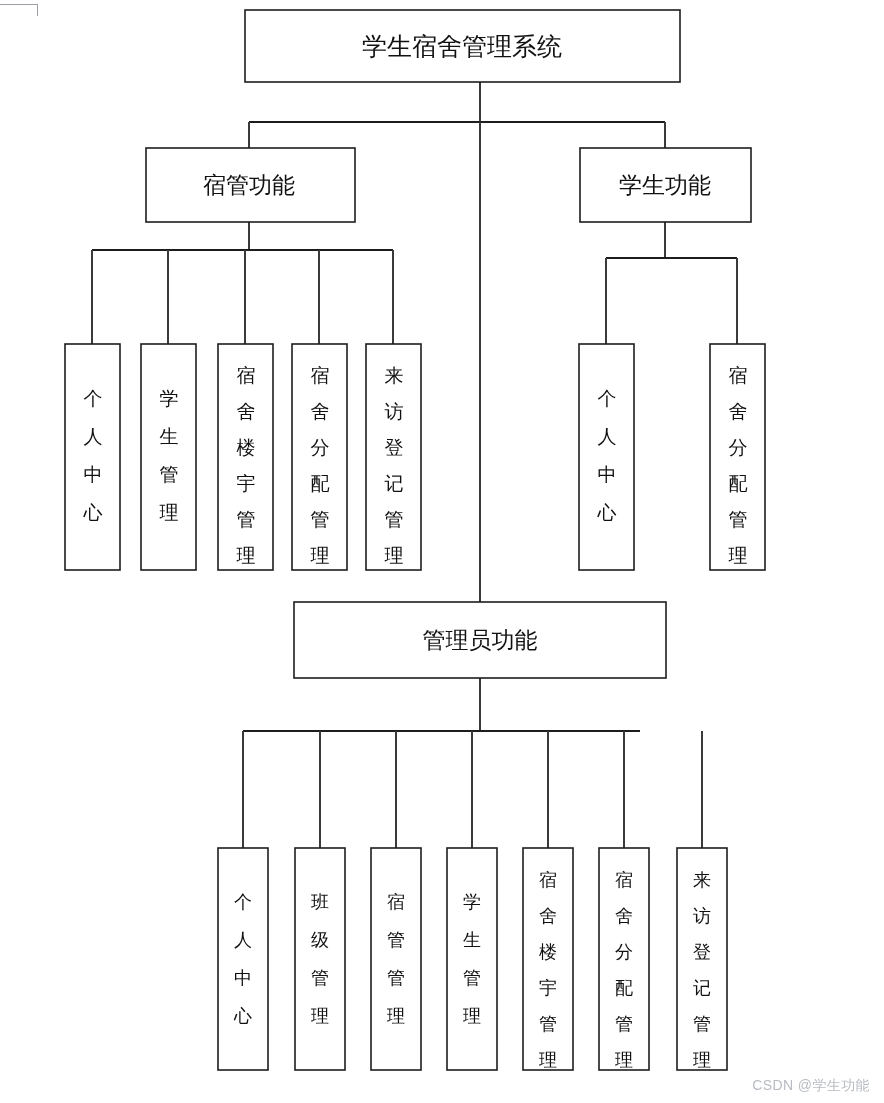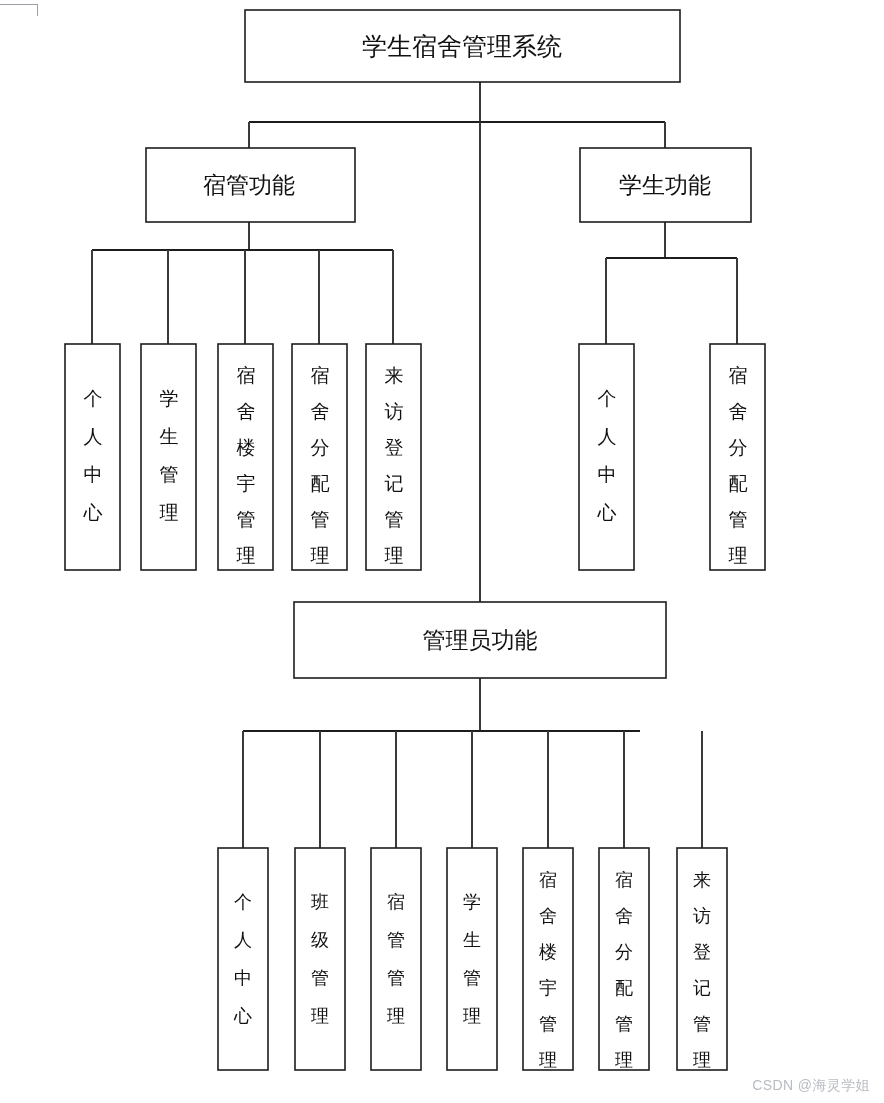--- a/index.html
+++ b/index.html
@@ -217,14 +217,14 @@
       </g>
 
       <g>
         <rect class="node-box" x="677" y="848" width="50" height="222"></rect>
         <text class="vlabel vlabel-sm" x="702" y="886"><tspan x="702" y="886">来</tspan><tspan x="702" y="922">访</tspan><tspan x="702" y="958">登</tspan><tspan x="702" y="994">记</tspan><tspan x="702" y="1030">管</tspan><tspan x="702" y="1066">理</tspan></text>
       </g>
     </g>
 
   </svg>
 
-  <div class="watermark">CSDN @海灵学姐</div>
+  <div class="watermark">CSDN @学生功能</div>
 </div>
 
 </body></html>

